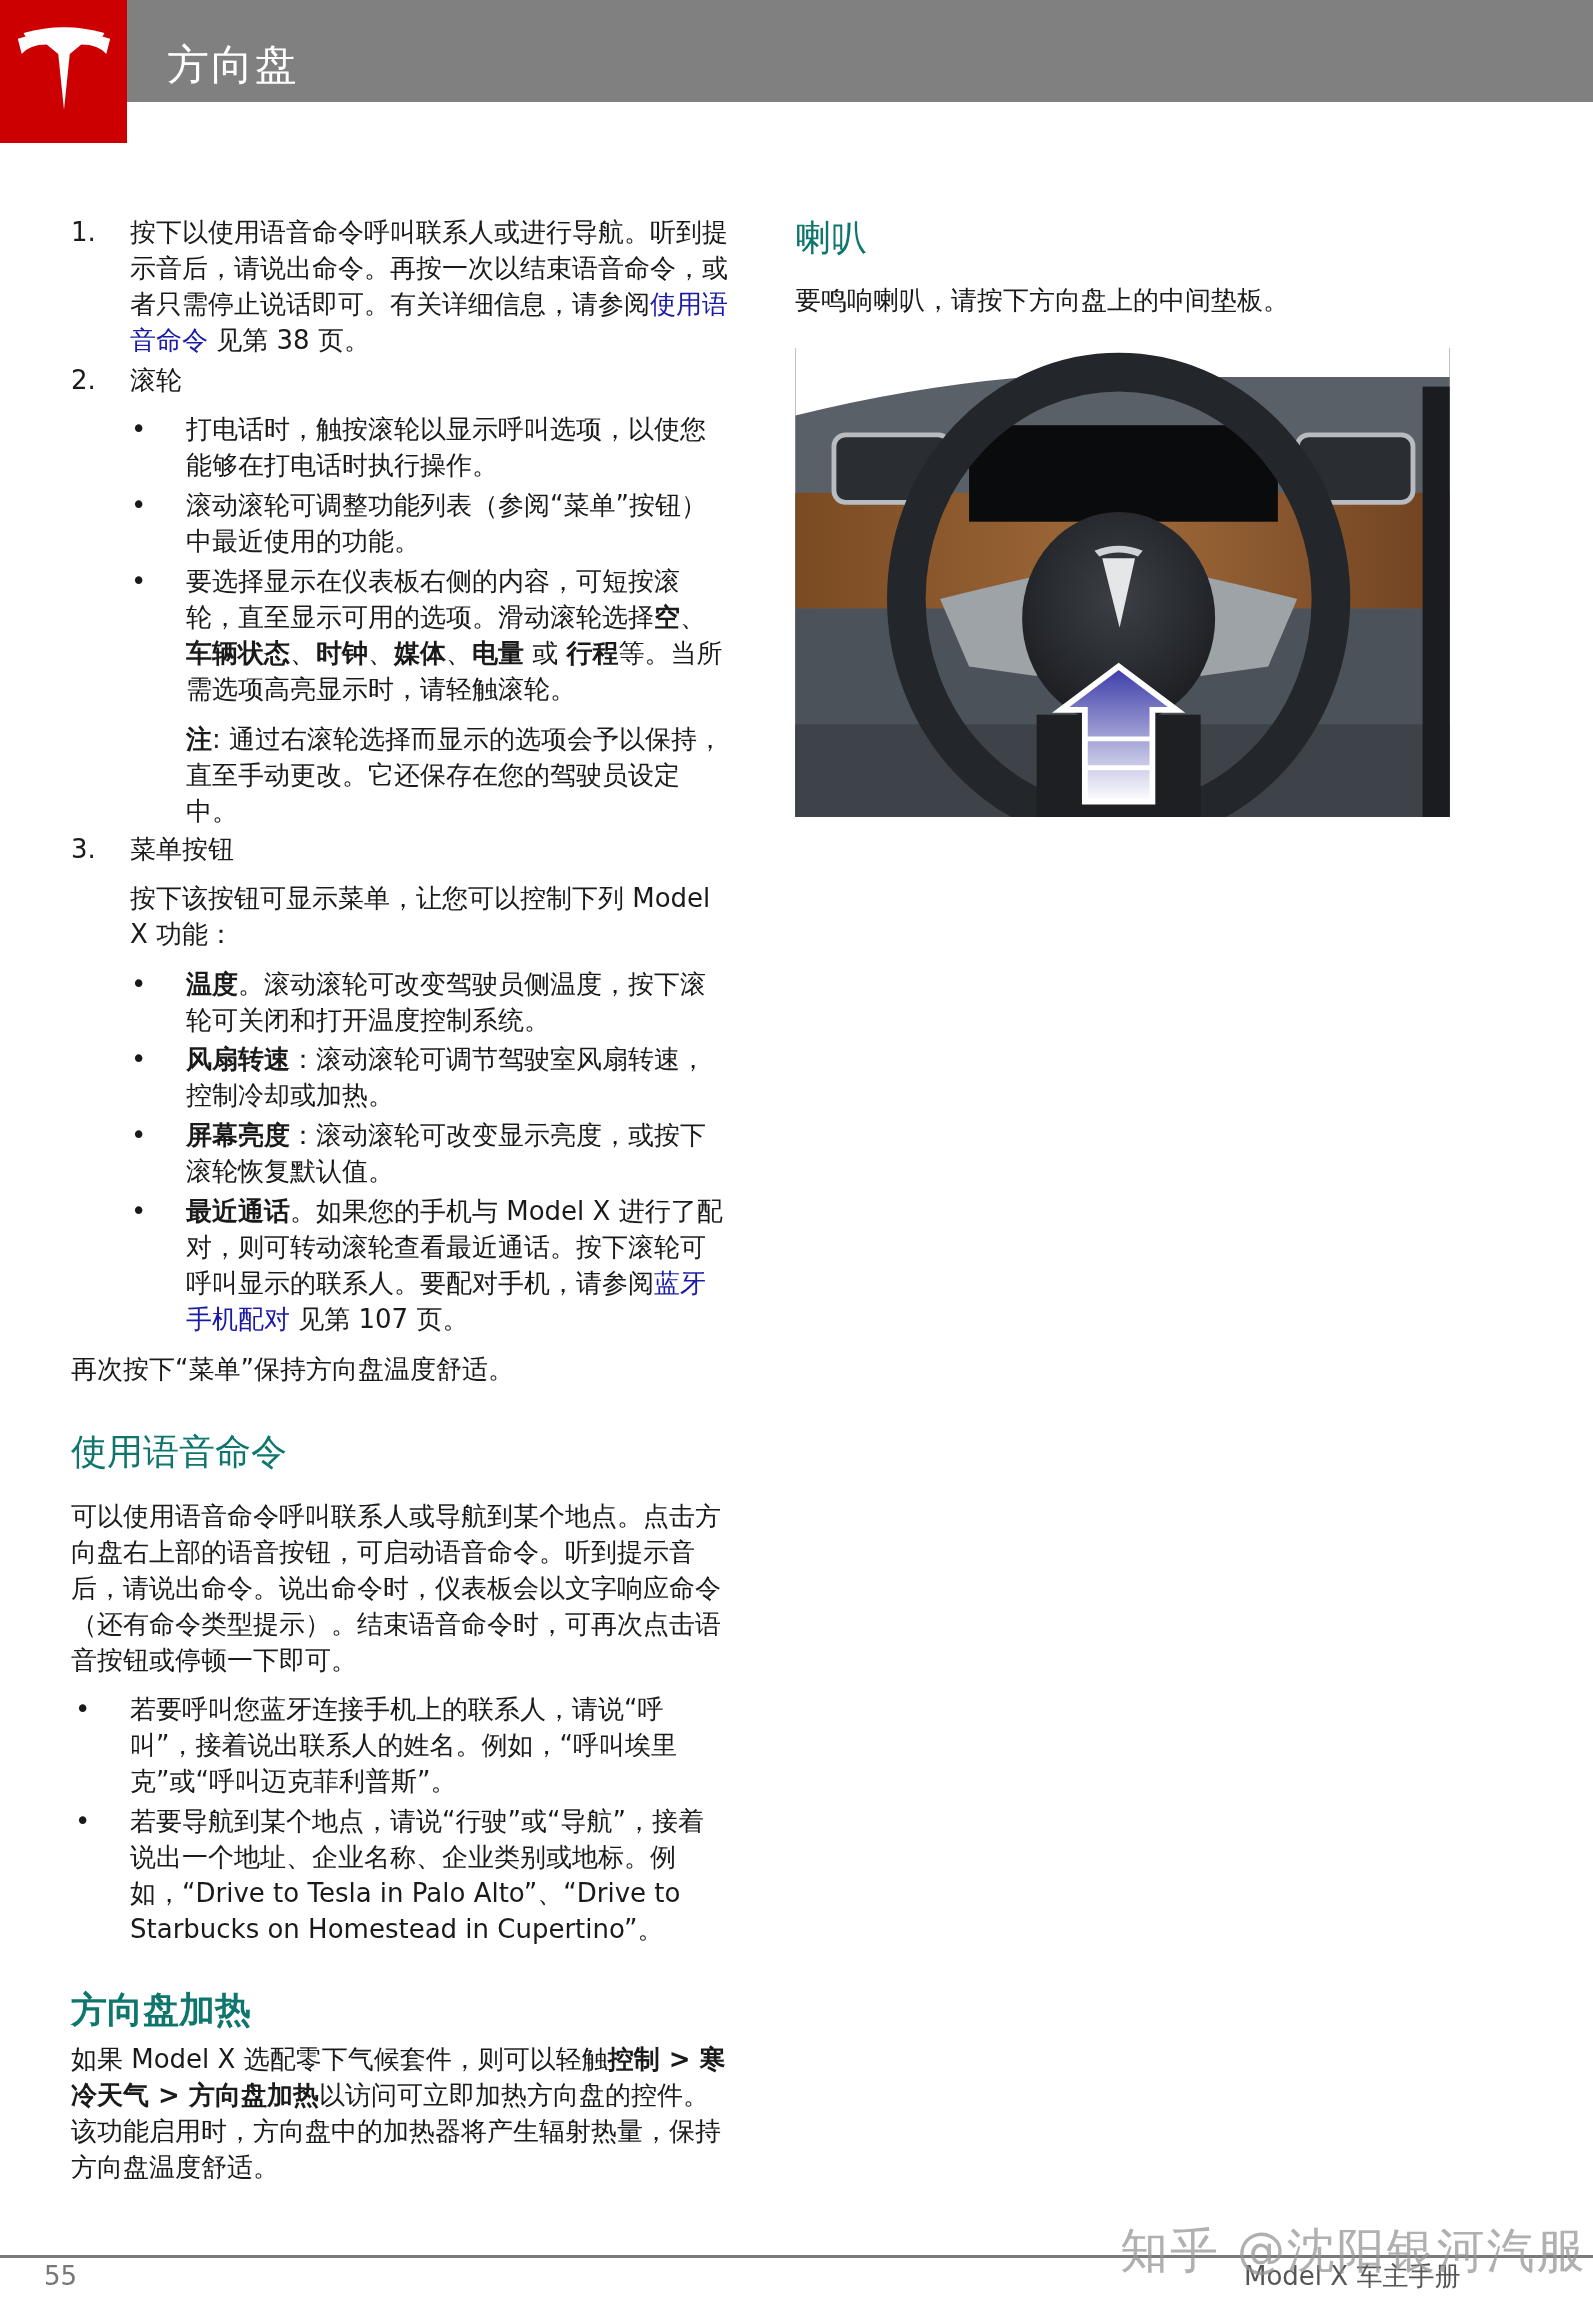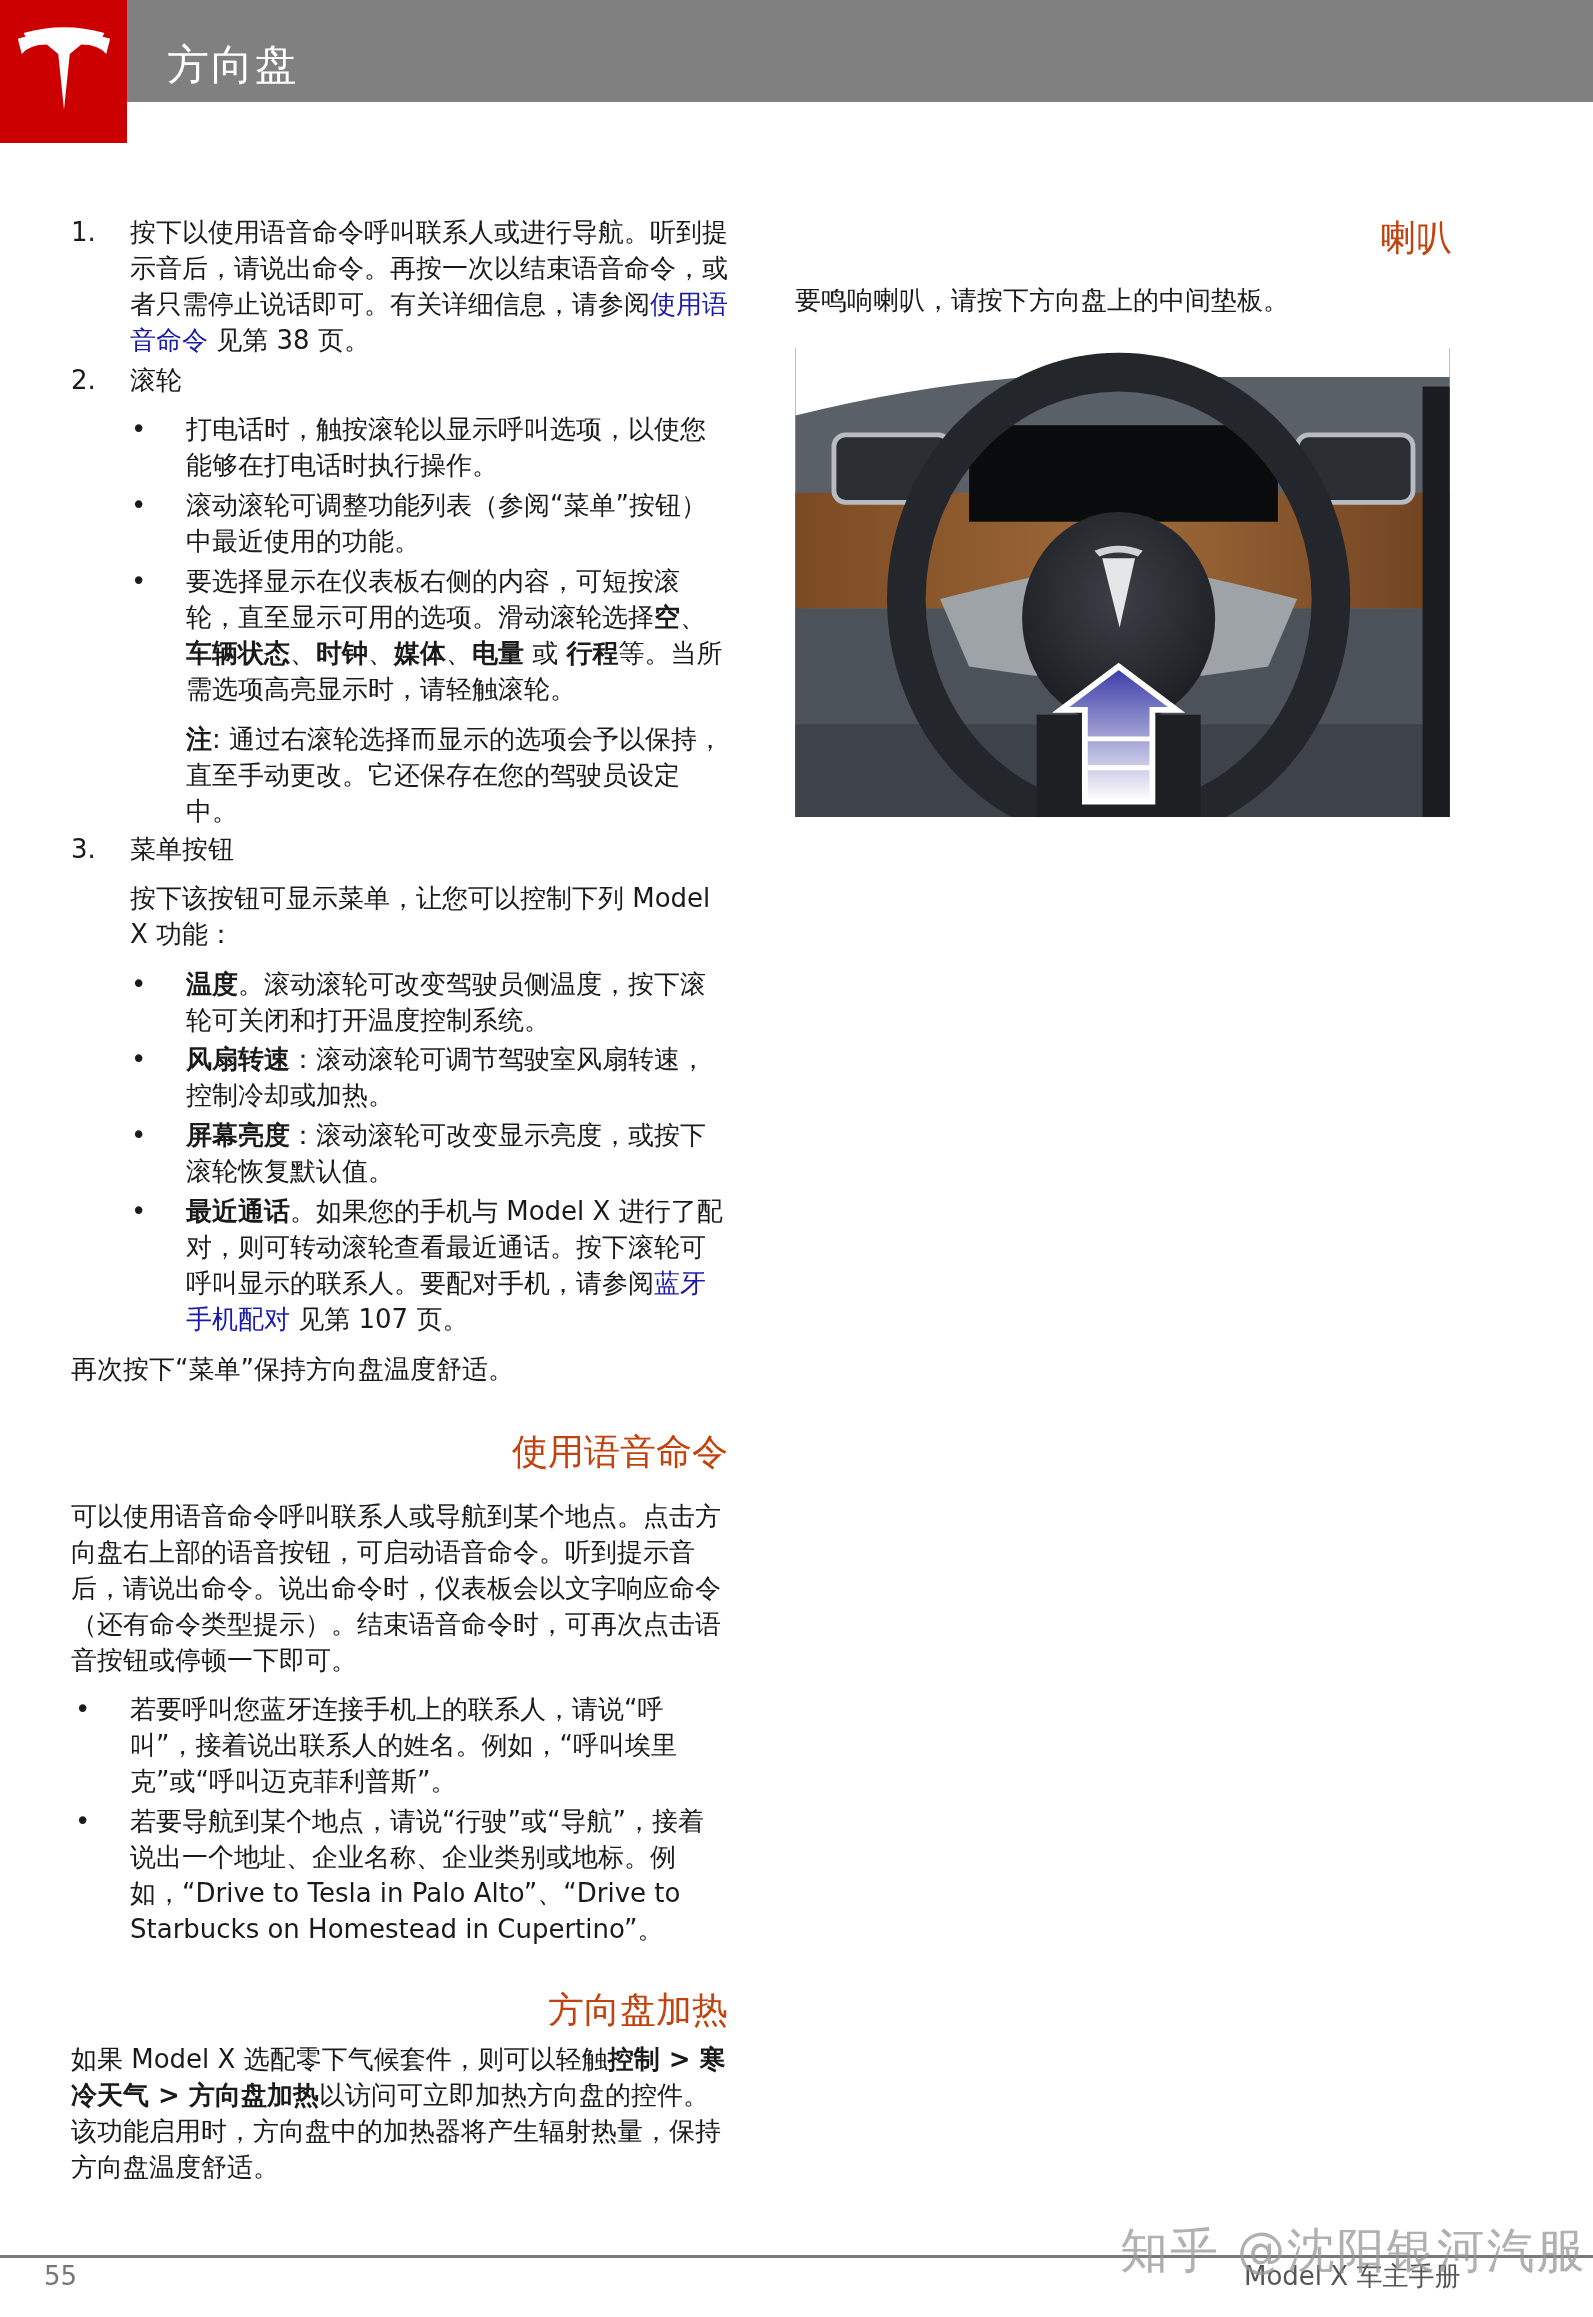--- a/index.html
+++ b/index.html
@@ -25,21 +25,21 @@
   .col-right { position: absolute; left: 795px; top: 214px; width: 657px; }
   .p { font-size: 26px; line-height: 36px; margin: 0; }
   .num-item { position: relative; padding-left: 59px; }
   .num-item .num { position: absolute; left: 0; top: 0; }
   .bullet-item { position: relative; padding-left: 115px; }
   .bullet-item .dot { position: absolute; left: 60px; top: 0; }
   .bullet-lvl1 { position: relative; padding-left: 59px; }
   .bullet-lvl1 .dot { position: absolute; left: 3.9px; top: 0; }
   .link { color: #1a1aa6; }
   b { font-weight: bold; }
-  .h2 { font-size: 36px; font-weight: normal; margin: 0; color: #c2410c; text-align: right; }
+  .h2 { font-size: 36px; font-weight: normal; margin: 0; color: #0f766e; }
   .img-box {
     position: absolute; left: 795px; top: 348px; width: 655px; height: 469px;
     background: #4a5058; overflow: hidden;
   }
   .footer-line {
     position: absolute; left: 0; top: 2255px; width: 1593px; height: 2.9px; background: #7a7a7a;
   }
   .page-num { position: absolute; left: 44px; top: 2261px; font-size: 26px; color: #777; }
   .footer-title { position: absolute; left: 1244px; top: 2259px; font-size: 26px; color: #555; }
   .watermark {
@@ -117,21 +117,21 @@
   <div class="p" style="margin-top:21px;">可以使用语音命令呼叫联系人或导航到某个地点。点击方向盘右上部的语音按钮，可启动语音命令。听到提示音后，请说出命令。说出命令时，仪表板会以文字响应命令（还有命令类型提示）。结束语音命令时，可再次点击语音按钮或停顿一下即可。</div>
   <div class="bullet-lvl1 p" style="margin-top:13.5px;">
     <span class="dot">•</span>
     <span>若要呼叫您蓝牙连接手机上的联系人，请说“呼叫”，接着说出联系人的姓名。例如，“呼叫埃里克”或“呼叫迈克菲利普斯”。</span>
   </div>
   <div class="bullet-lvl1 p" style="margin-top:3.9px;">
     <span class="dot">•</span>
     <span>若要导航到某个地点，请说“行驶”或“导航”，接着说出一个地址、企业名称、企业类别或地标。例如，“Drive to Tesla in Palo Alto”、“Drive to Starbucks on Homestead in Cupertino”。</span>
   </div>
 
-  <div class="h2" style="margin-top:39px;">方向盘加热</div>
+  <div class="h2" style="margin-top:39px;font-weight:bold;">方向盘加热</div>
   <div class="p" style="margin-top:6px;">
     <span>如果 Model X 选配零下气候套件，则可以轻触</span><b>控制 &gt; 寒冷天气 &gt; 方向盘加热</b><span>以访问可立即加热方向盘的控件。该功能启用时，方向盘中的加热器将产生辐射热量，保持方向盘温度舒适。</span>
   </div>
 </div>
 
 <div class="col-right">
   <div class="h2">喇叭</div>
   <div class="p" style="margin-top:19.3px;">要鸣响喇叭，请按下方向盘上的中间垫板。</div>
 </div>
 

